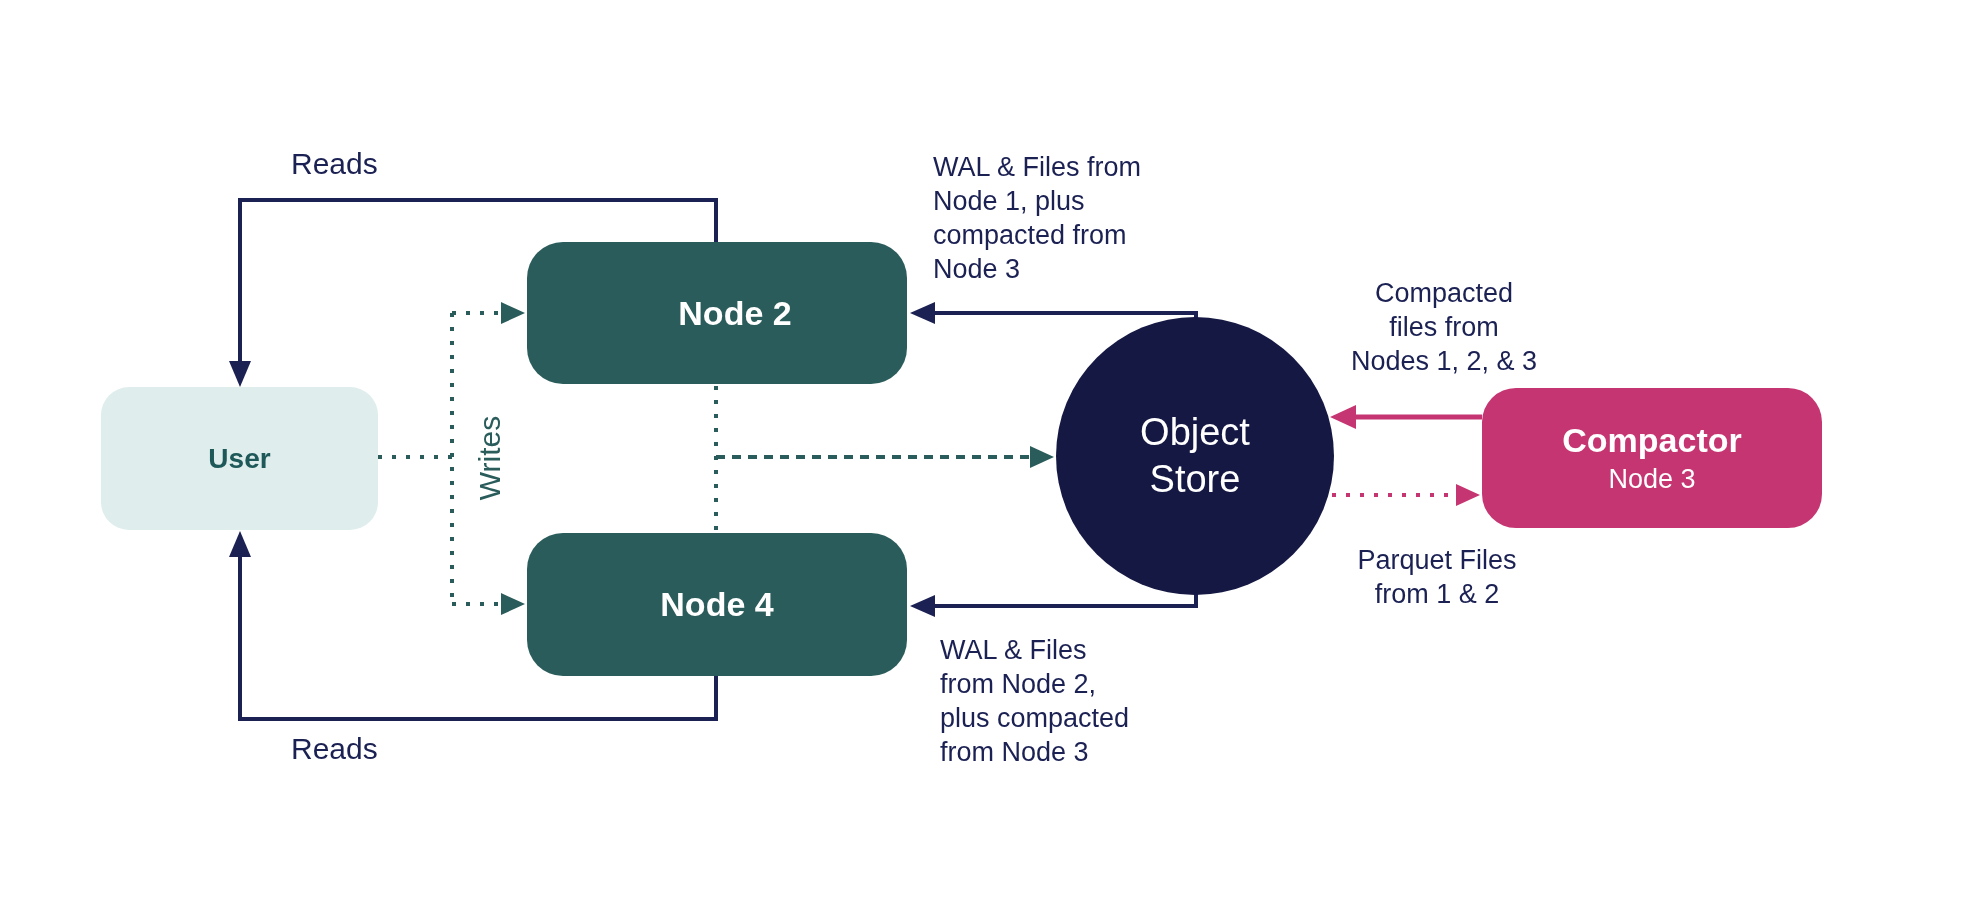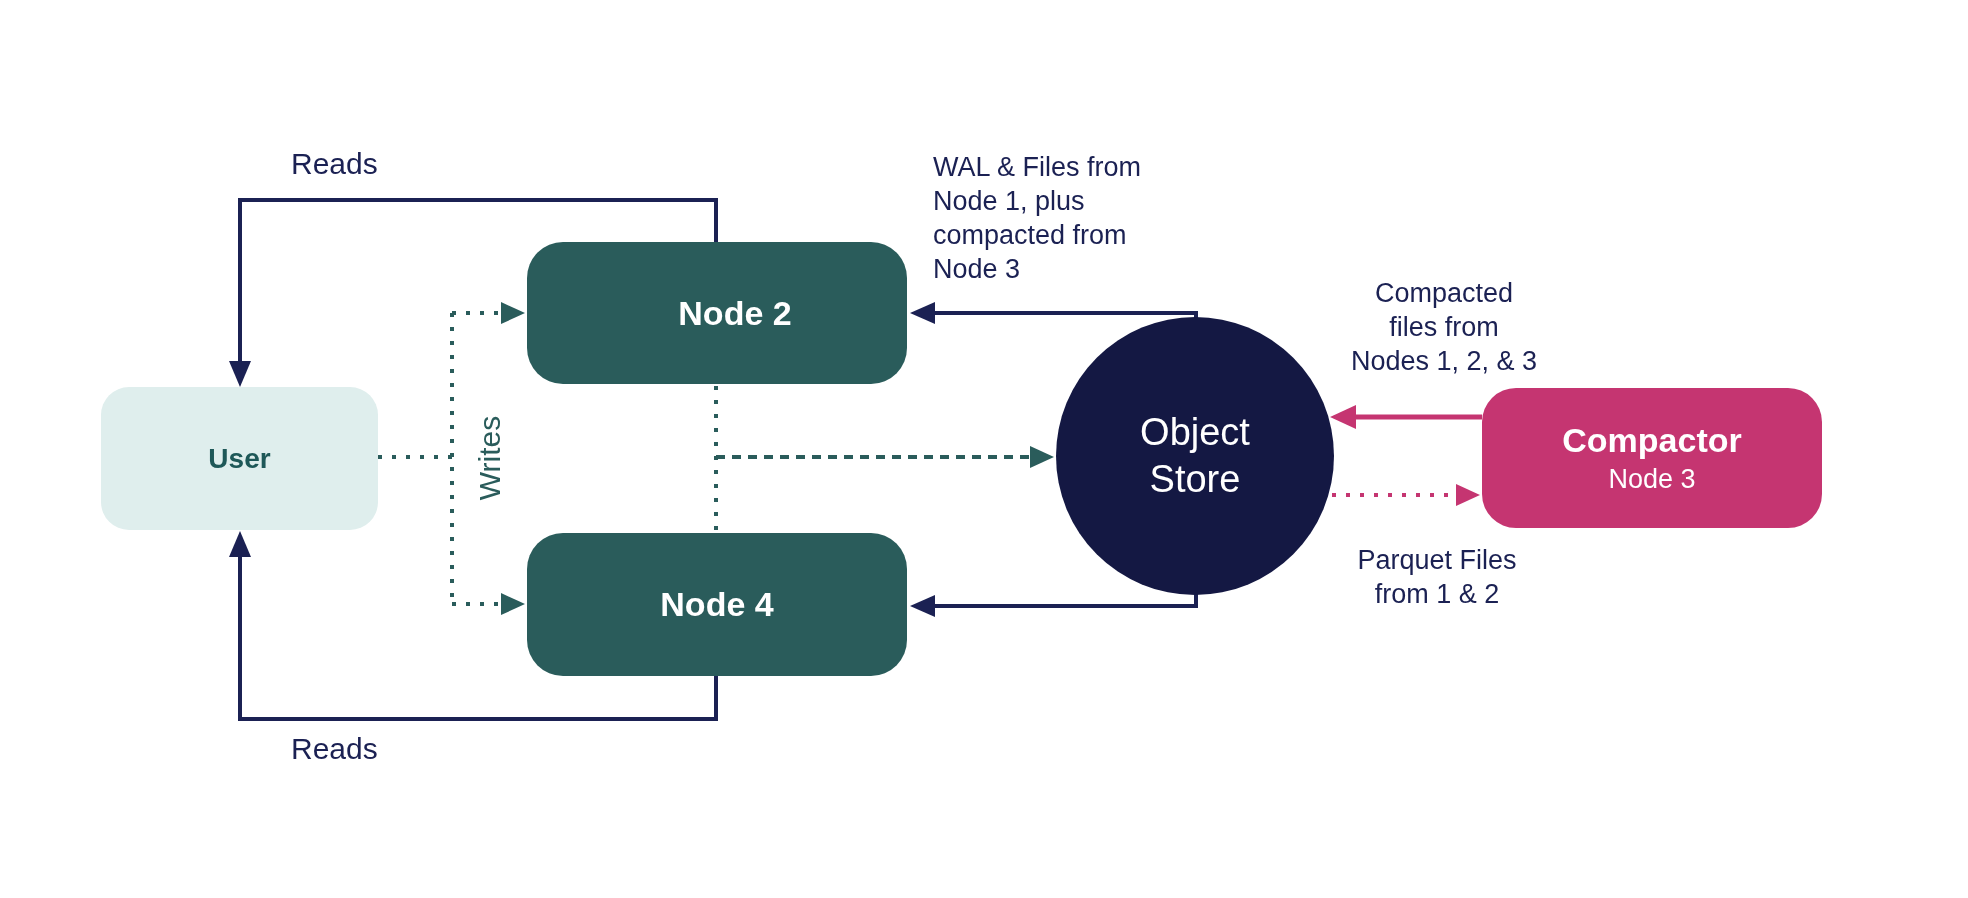--- a/index.html
+++ b/index.html
@@ -105,20 +105,24 @@
       <div class="t2">Node 3</div>
     </div>
 
     <div class="lbl rw reads-top">Reads</div>
     <div class="lbl rw reads-bottom">Reads</div>
     <div class="lbl rw writes">Writes</div>
     <div class="lbl ann wal-top">WAL &amp; Files from
 Node 1, plus
 compacted from
 Node 3</div>
+    <div class="lbl ann wal-bottom">WAL &amp; Files
+from Node 2,
+plus compacted
+from Node 3</div>
     <div class="lbl ann compacted">Compacted
 files from
 Nodes 1, 2, &amp; 3</div>
     <div class="lbl ann parquet">Parquet Files
 from 1 &amp; 2</div>
   </div>
 
 </div>
 
 </body></html>

